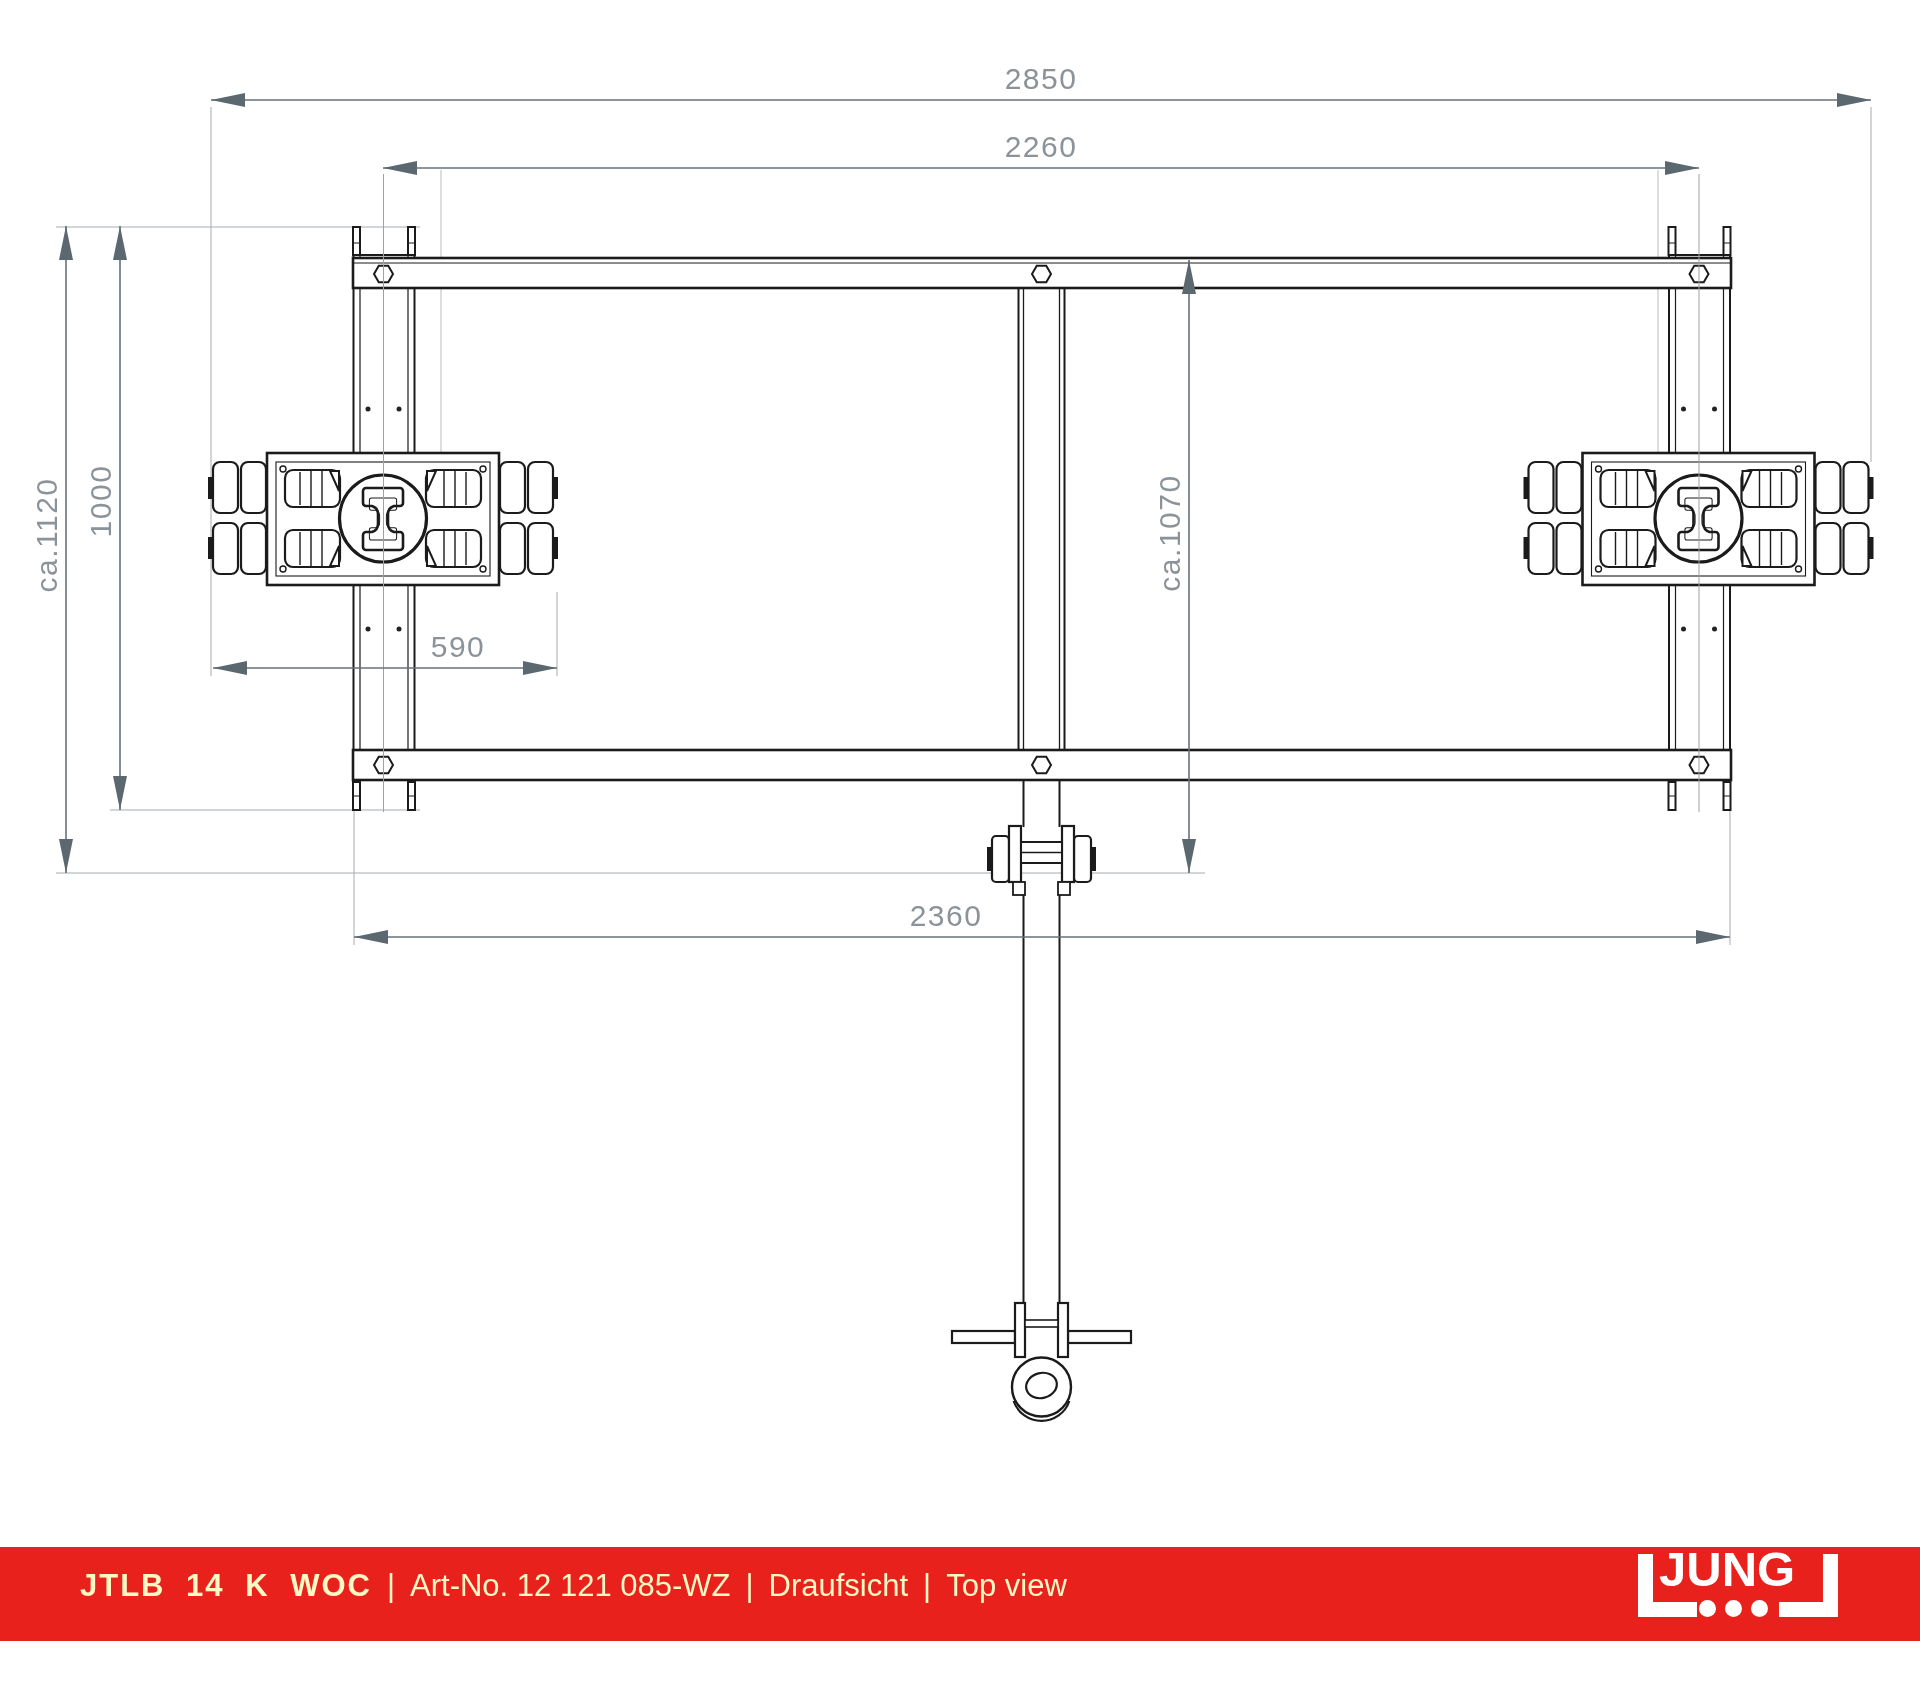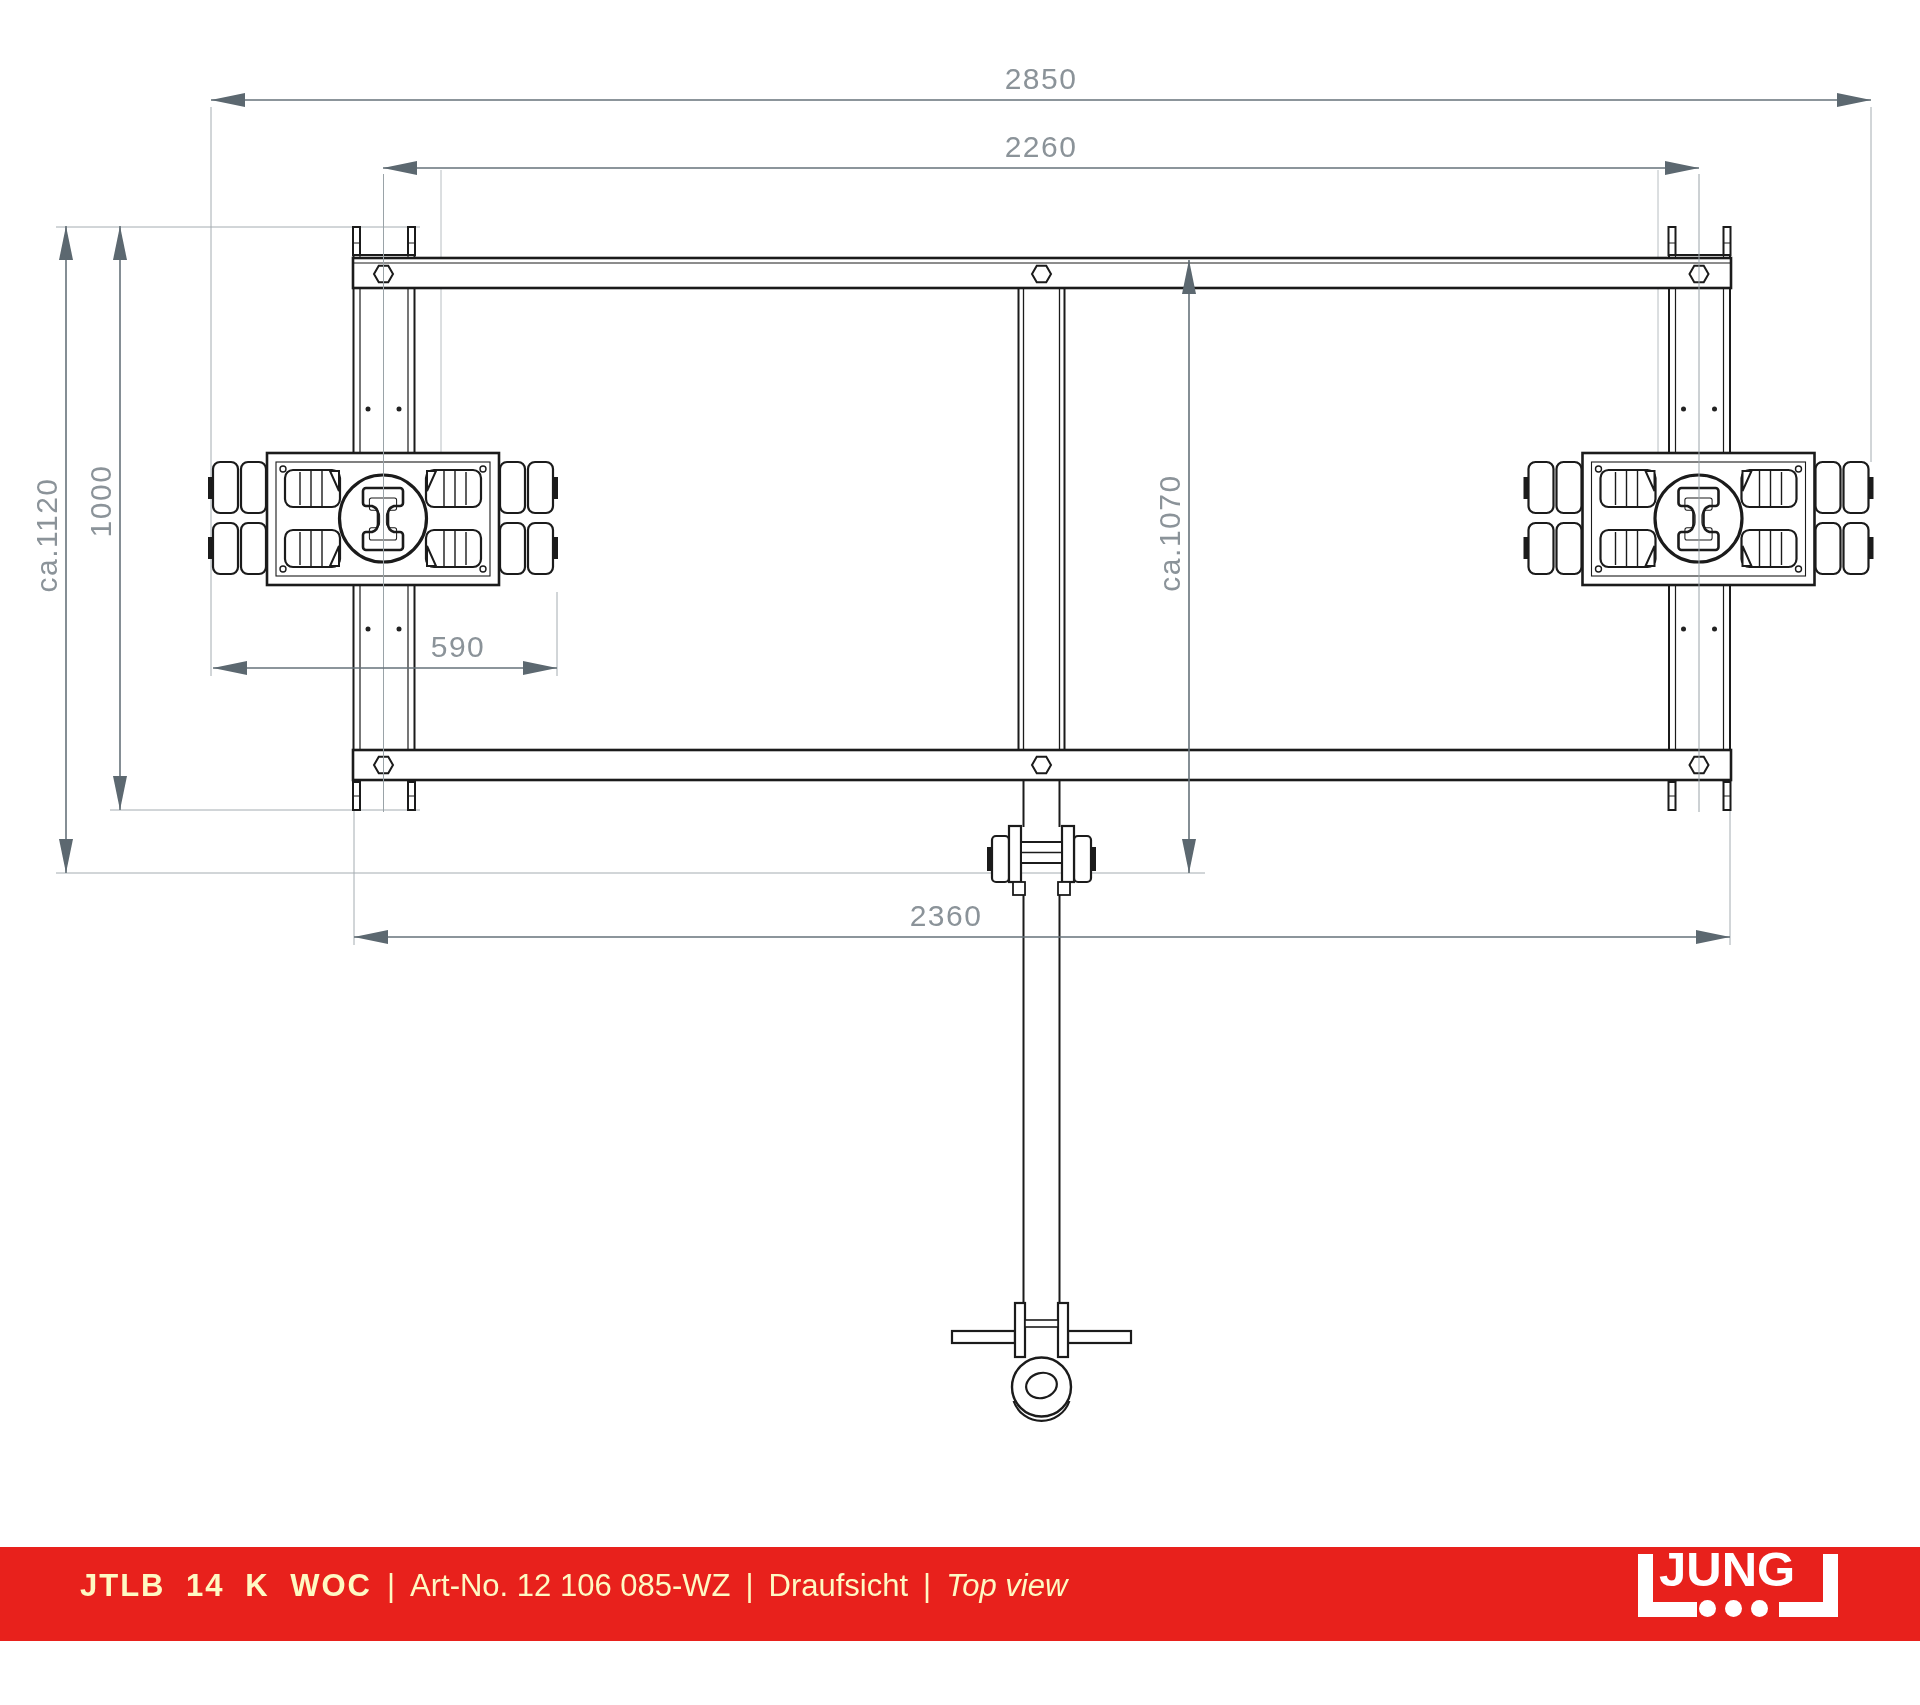--- a/index.html
+++ b/index.html
@@ -8,21 +8,21 @@
   .stage{position:absolute;left:0;top:0;width:1531px;height:1705px;}
   svg text{font-family:"Liberation Sans", sans-serif;}
   .dimtxt{font-size:30px;fill:#8b9399;letter-spacing:1.5px;}
   
   .footer{position:absolute;left:0;top:1547px;width:1920px;height:94px;
           background:#e8211c;display:flex;align-items:center;}
   .footer-text{margin-left:80px;color:#fef9c3;font-size:31px;white-space:nowrap;
                display:flex;align-items:baseline;margin-top:-16px;}
   .footer-text .model{font-weight:bold;letter-spacing:2px;word-spacing:10px;}
   .footer-text .sep{padding:0 15px;font-weight:normal;}
-  .footer-text .it{font-style:italic;}
+  .footer-text .it{}
   .jung-logo{position:absolute;right:82px;top:6px;width:200px;height:66px;text-align:center;}
   .jung-logo .jtext{position:absolute;left:21px;top:-12px;color:#fff;
         font-size:49px;font-weight:bold;letter-spacing:0px;}
   .jbracket-l{position:absolute;left:0;bottom:2px;width:44px;height:48px;
         border-left:15px solid #fff;border-bottom:15px solid #fff;}
   .jbracket-r{position:absolute;right:0;bottom:2px;width:44px;height:48px;
         border-right:15px solid #fff;border-bottom:15px solid #fff;}
   .jdots{position:absolute;left:61px;bottom:2px;display:flex;gap:9px;}
   .jdots span{width:17px;height:17px;border-radius:50%;background:#fff;display:block;}
 </style>
@@ -232,21 +232,21 @@
     <polygon points="1730,937 1696,930 1696,944" fill="#5c6870"></polygon>
     <text class="dimtxt" x="946" y="926" text-anchor="middle">2360</text>
   </g>
 </svg>
 
 
 <div class="footer">
   <div class="footer-text">
     <span class="model">JTLB 14 K WOC</span>
     <span class="sep">|</span>
-    <span>Art-No. 12 106 085-WZ</span>
+    <span>Art-No. 12 121 085-WZ</span>
     <span class="sep">|</span>
     <span>Draufsicht</span>
     <span class="sep">|</span>
     <span class="it">Top view</span>
   </div>
   <div class="jung-logo">
     <div class="jbracket-l"></div>
     <div class="jtext">JUNG</div>
     <div class="jdots">
           <span></span>

